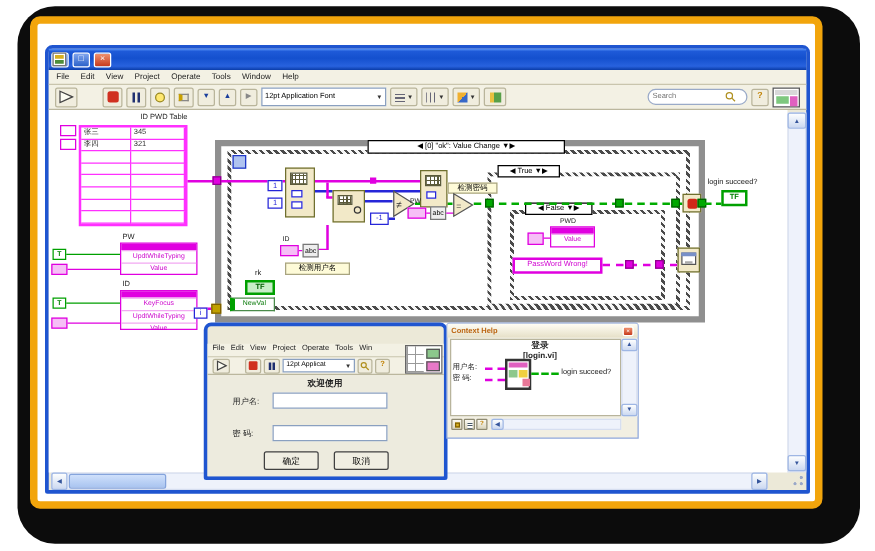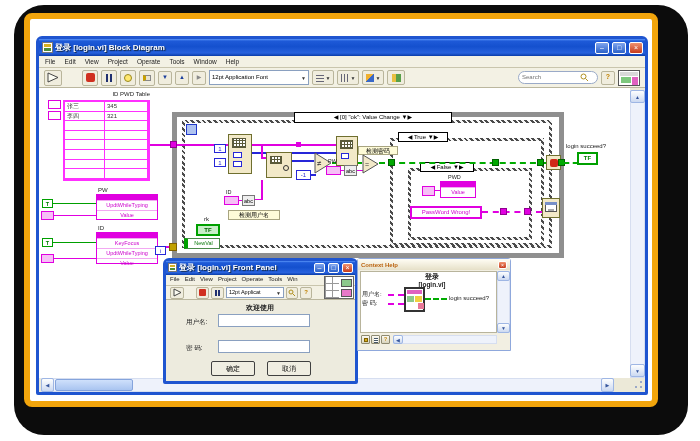--- a/index.html
+++ b/index.html
@@ -83,21 +83,20 @@
   <div class="abs shadow" style="left:14px;top:5px;width:674px;height:430px"></div>
   <div class="abs oframe" style="left:24px;top:13px;width:634px;height:394px"></div>
 
   <div class="abs xpwin" style="left:36px;top:36px;width:612px;height:359px"></div>
 
   <div class="abs titlebar" style="left:39px;top:39px;width:606px;height:17px">
     <span class="abs" style="left:3px;top:3px;width:11px;height:11px;background:#fff;border:1px solid #777">
       <span class="abs" style="left:1px;top:1px;width:7px;height:3px;background:#D8B020"></span>
       <span class="abs" style="left:1px;top:5px;width:7px;height:3px;background:#4E8E3A"></span>
     </span>
-    <span class="ttext" style="margin-left:14px">登录  [login.vi] Block Diagram</span>
     <span class="wbtn">–</span>
     <span class="wbtn">□</span>
     <span class="wbtn close">×</span>
   </div>
 
   <div class="abs menubar f65" style="left:39px;top:56px;width:606px;height:12px">
     <span>File</span>
     <span>Edit</span>
     <span>View</span>
     <span>Project</span>
@@ -332,30 +331,20 @@
     <span class="abs" style="left:2px;top:3px;width:12px;height:10px;background:#fff;border:1px solid #555"></span>
     <span class="abs" style="left:2px;top:3px;width:12px;height:3px;background:#7890C8"></span>
     <span class="abs" style="left:5px;top:10px;width:6px;height:2px;background:#AAA"></span>
   </div>
 
   <div class="abs f6" style="left:204px;top:216px;color:#222">rk</div>
   <div class="abs" style="left:196px;top:224px;width:24px;height:12px;border:2px solid #00A000;background:#C8EEC8;color:#006000;font-weight:bold;font-size:6px;text-align:center;line-height:8px">TF</div>
   <div class="abs" style="left:184px;top:238px;width:36px;height:11px;border:1px solid #4A8A4A;border-left:4px solid #00A000;background:#fff;color:#0A7A0A;font-size:5.5px;text-align:center;line-height:9px">NewVal</div>
 
   <div class="abs xpwin" style="left:163px;top:258px;width:195px;height:126px"></div>
-  <div class="abs titlebar" style="left:166px;top:261px;width:189px;height:14px">
-    <span class="abs" style="left:2px;top:2px;width:9px;height:9px;background:#fff;border:1px solid #777">
-      <span class="abs" style="left:1px;top:1px;width:5px;height:2px;background:#D8B020"></span>
-      <span class="abs" style="left:1px;top:4px;width:5px;height:2px;background:#4E8E3A"></span>
-    </span>
-    <span class="ttext f7" style="margin-left:11px">登录  [login.vi] Front Panel</span>
-    <span class="wbtn" style="width:11px;height:10px;line-height:7px">–</span>
-    <span class="wbtn" style="width:11px;height:10px;line-height:7px">□</span>
-    <span class="wbtn close" style="width:11px;height:10px;line-height:7px">×</span>
-  </div>
   <div class="abs menubar f6" style="left:166px;top:275px;width:189px;height:11px;gap:5px;padding:0 4px">
     <span>File</span>
     <span>Edit</span>
     <span>View</span>
     <span>Project</span>
     <span>Operate</span>
     <span>Tools</span>
     <span>Win</span>
   </div>
   <div class="abs toolbar" style="left:166px;top:286px;width:189px;height:14px;gap:2px;padding:0 4px">

